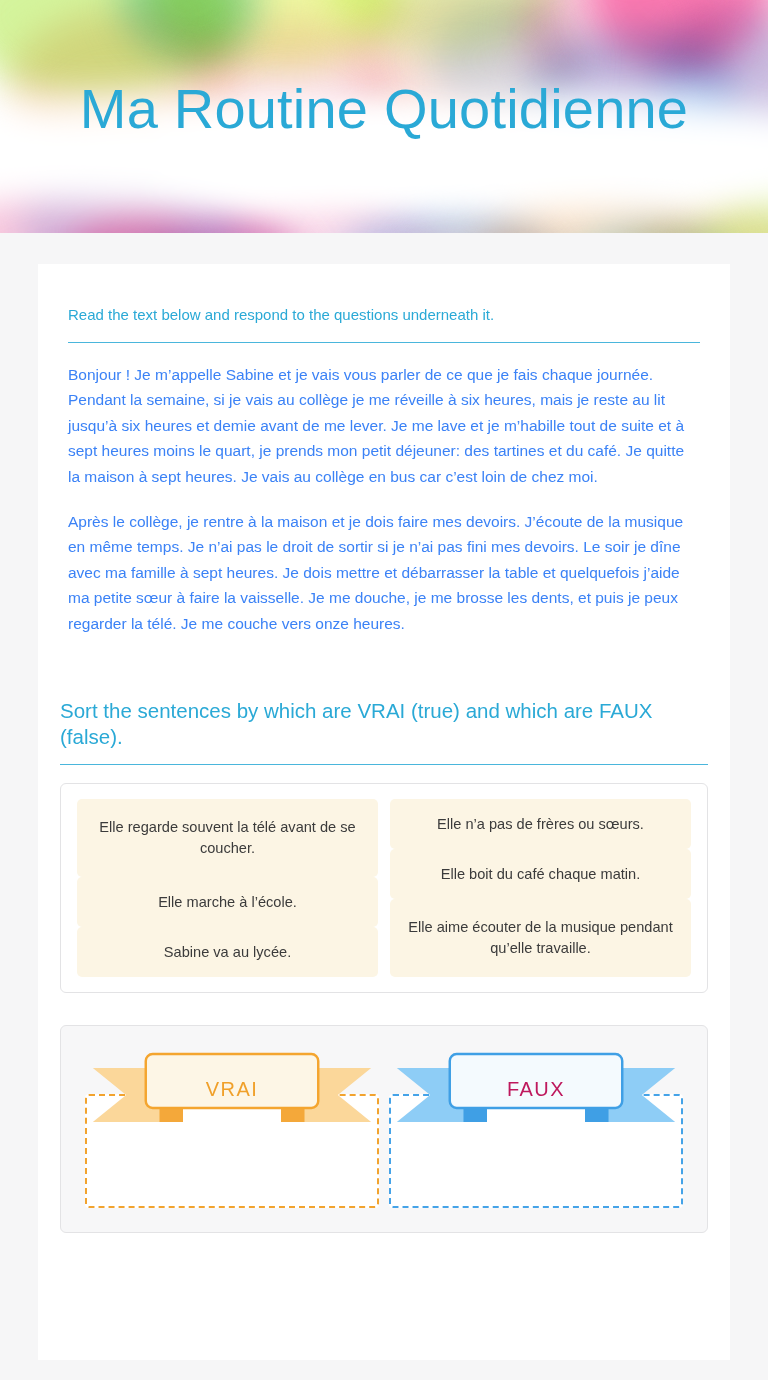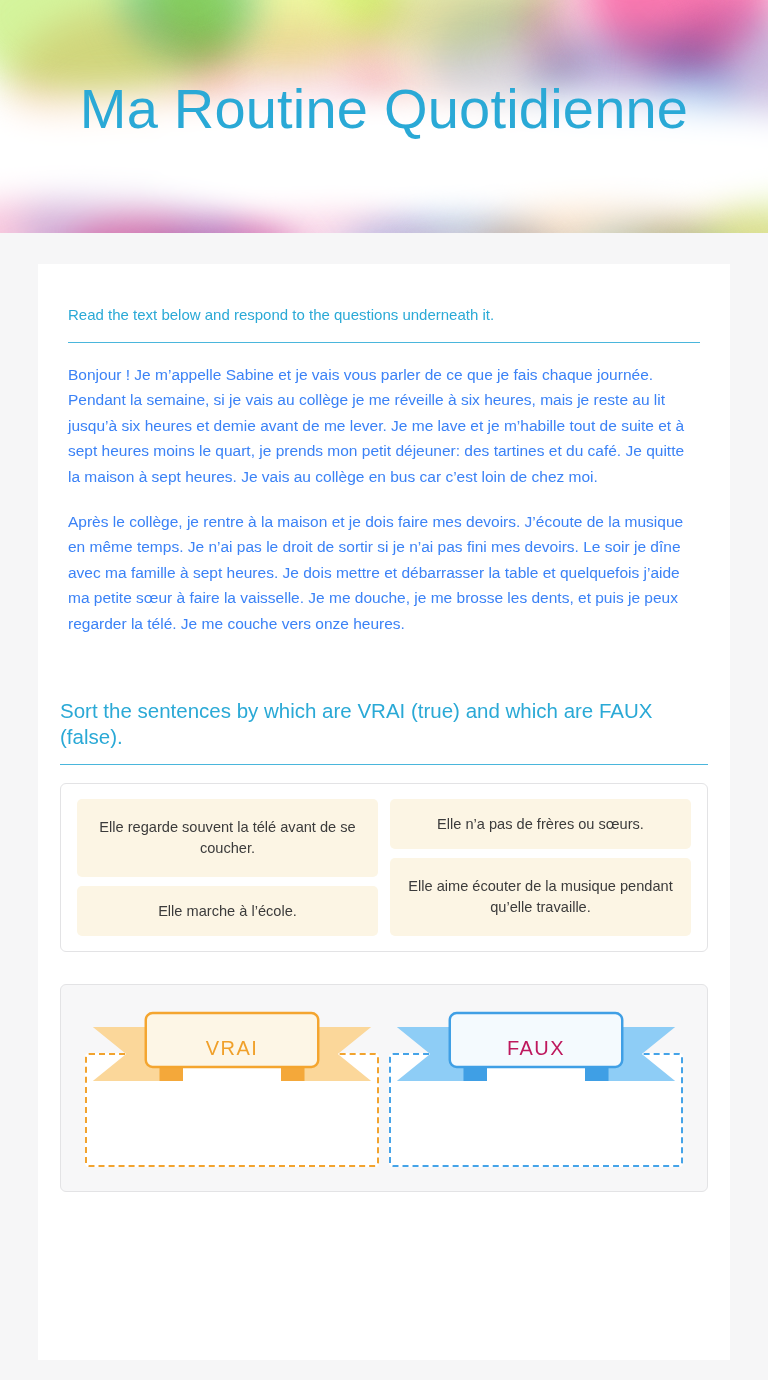--- a/index.html
+++ b/index.html
@@ -125,21 +125,21 @@
   
   .pool {
     margin: 18px 22px 0 22px;
     border: 1px solid #e3e3e5;
     border-radius: 6px;
     background: #ffffff;
     padding: 15px 16px;
     display: flex;
     gap: 12px;
   }
-  .pool-col { flex: 1; display: flex; flex-direction: column; gap: 9px; }
+  .pool-col { flex: 1; display: flex; flex-direction: column; gap: 0; }
 
   .sentence-card {
     background: #fcf5e4;
     border-radius: 5px;
     color: #3b3b3b;
     font-size: 14.6px;
     line-height: 21px;
     text-align: center;
     padding: 14px 12px;
     min-height: 45px;
@@ -247,23 +247,25 @@
 
   <div class="section-2">
     <div class="q-title">Sort the sentences by which are VRAI (true) and which are FAUX (false).</div>
     <hr class="q-rule">
   </div>
 
   <div class="pool">
     <div class="pool-col">
       <div class="sentence-card tall">Elle regarde souvent la télé avant de se coucher.</div>
       <div class="sentence-card short">Elle marche à l’école.</div>
+      <div class="sentence-card short">Sabine va au lycée.</div>
     </div>
     <div class="pool-col">
       <div class="sentence-card short">Elle n’a pas de frères ou sœurs.</div>
+      <div class="sentence-card short">Elle boit du café chaque matin.</div>
       <div class="sentence-card tall">Elle aime écouter de la musique pendant qu’elle travaille.</div>
     </div>
   </div>
 
   <div class="dropzones">
 
     <div class="dz vrai">
       <div class="dz-box"></div>
       <div class="ribbon">
         <svg viewBox="0 0 300 88" preserveAspectRatio="none">

